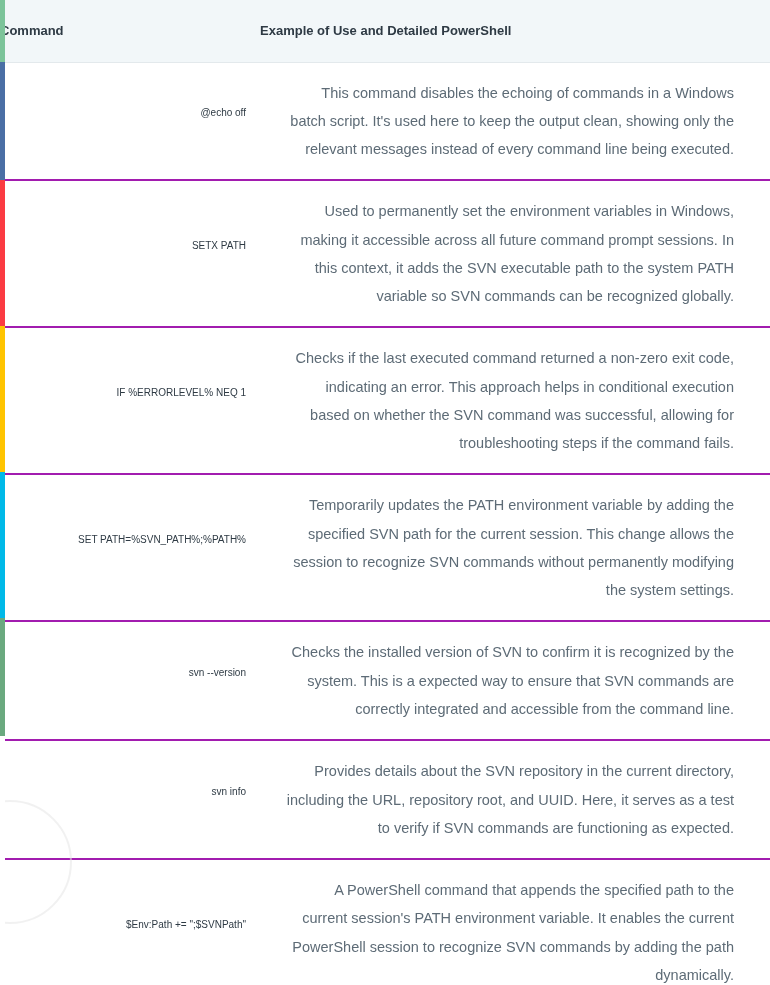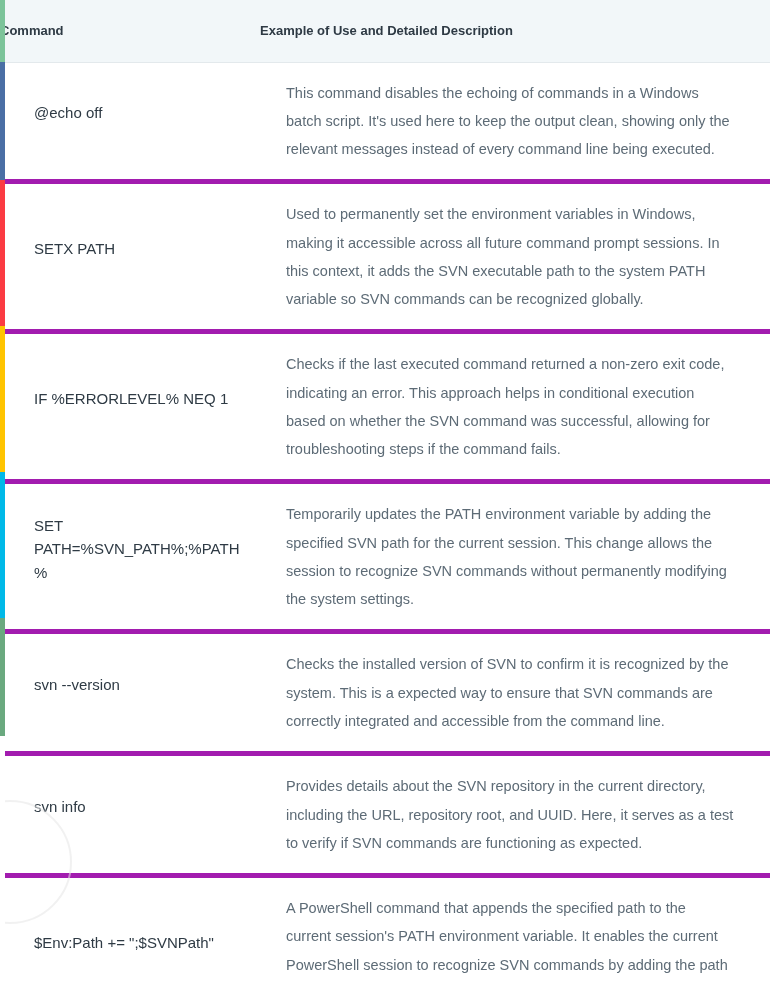--- a/index.html
+++ b/index.html
@@ -45,27 +45,28 @@
     padding-left: 34px;
     padding-right: 14px;
   }
   th.col-desc, td.col-desc {
     width: 510px;
     padding-left: 26px;
     padding-right: 36px;
   }
 
   table.cmd-table tbody td {
-    border-bottom: 5px solid #a21caf;
+    border-bottom: 2px solid #a21caf;
     vertical-align: middle;
     box-sizing: border-box;
+    text-align: right;
   }
 
   td.col-command {
-    font-size: 15px;
+    font-size: 10px;
     color: #2e3a44;
     line-height: 1.55;
     font-weight: 400;
     padding-top: 0;
     padding-bottom: 16px;
     word-wrap: break-word;
     overflow-wrap: anywhere;
   }
 
   td.col-desc {
@@ -111,21 +112,21 @@
 <body>
 
 <div class="table-wrap">
 
   <div class="hdr-accent"></div>
 
   <table class="cmd-table">
     <thead>
       <tr>
         <th class="col-command">Command</th>
-        <th class="col-desc">Example of Use and Detailed Description</th>
+        <th class="col-desc">Example of Use and Detailed PowerShell</th>
       </tr>
     </thead>
     <tbody>
 
       <tr class="row-pos">
         <td class="col-command">@echo off</td>
         <td class="col-desc">This command disables the echoing of commands in a Windows batch script. It's used here to keep the output clean, showing only the relevant messages instead of every command line being executed.</td>
       </tr>
 
       <tr class="row-pos">

